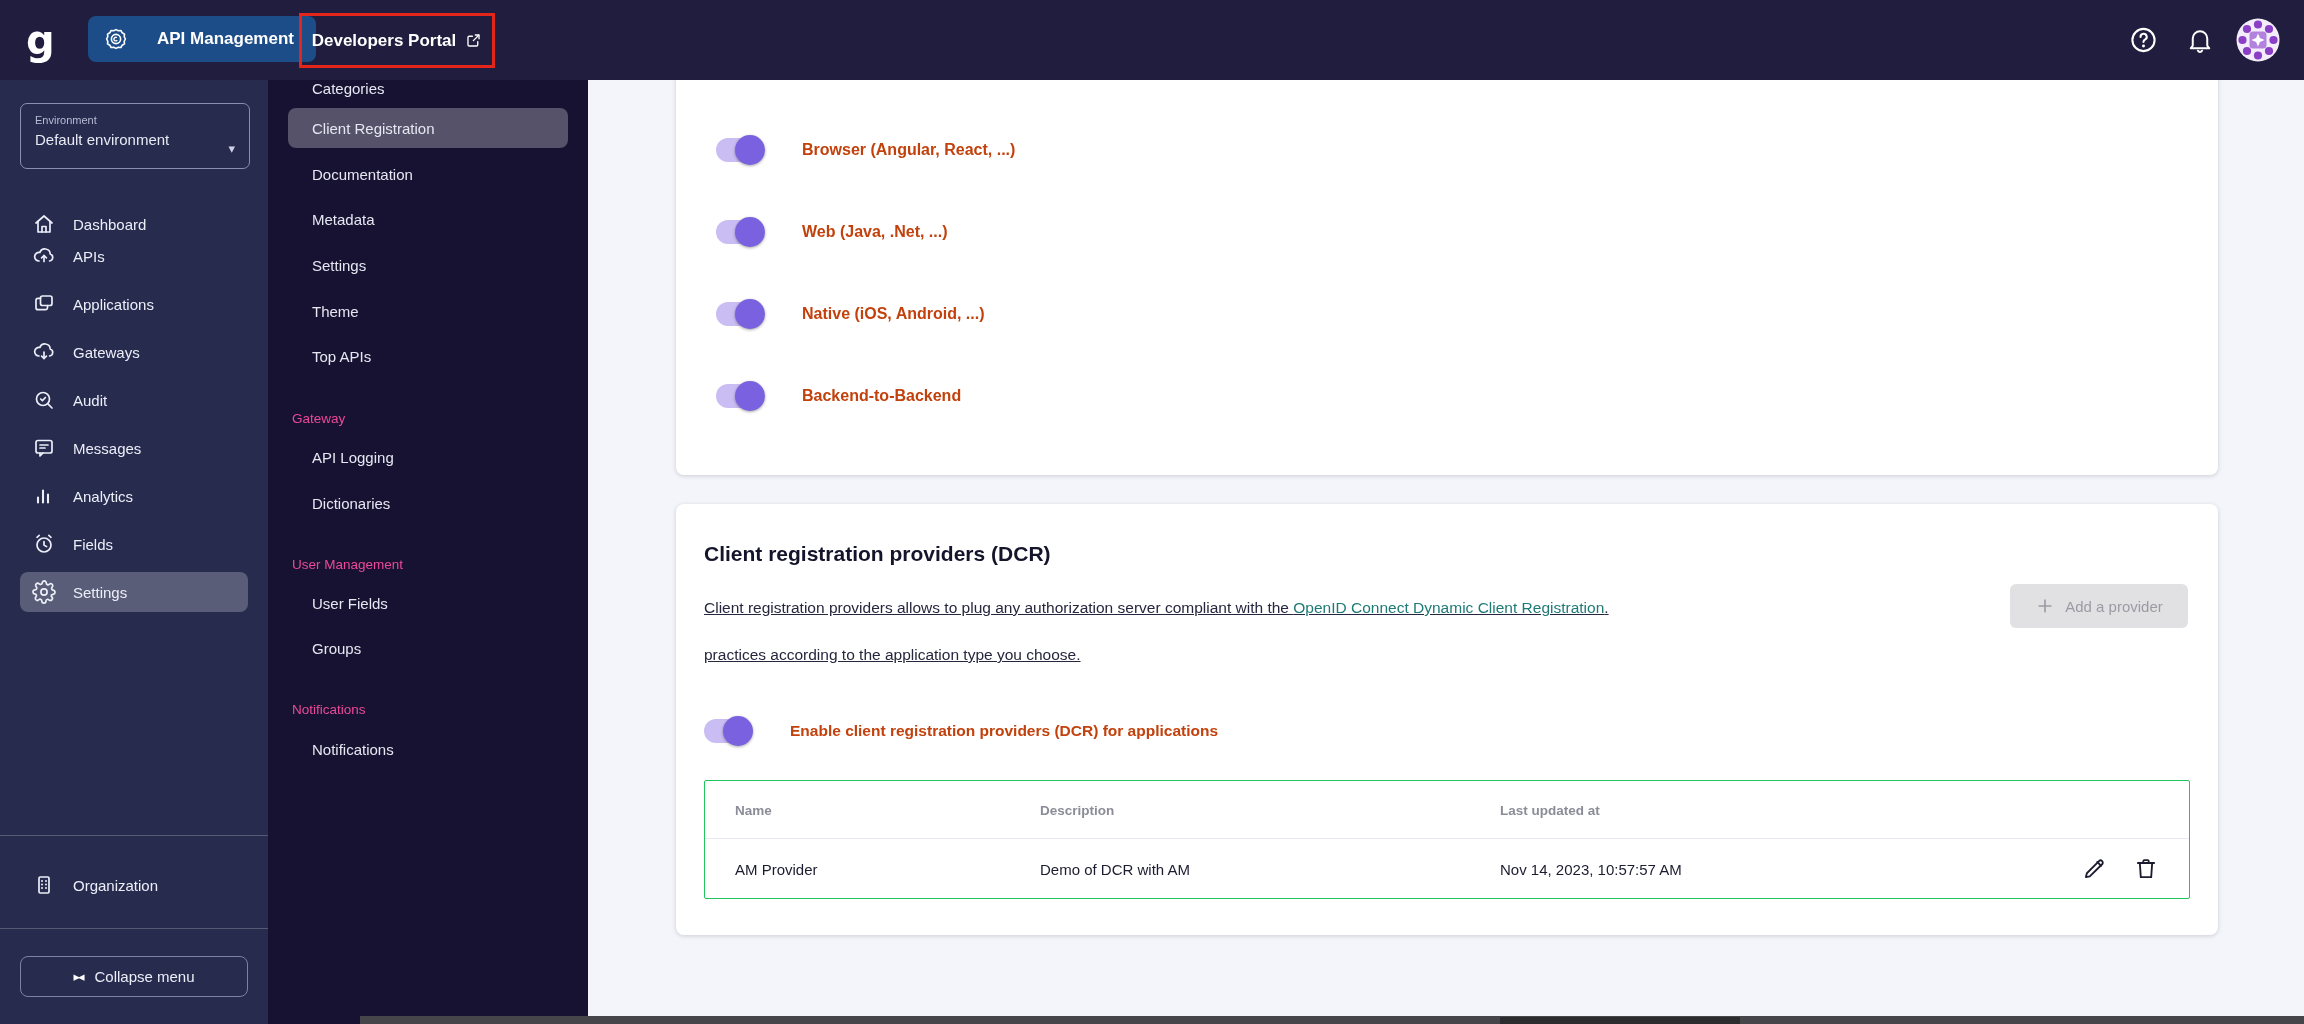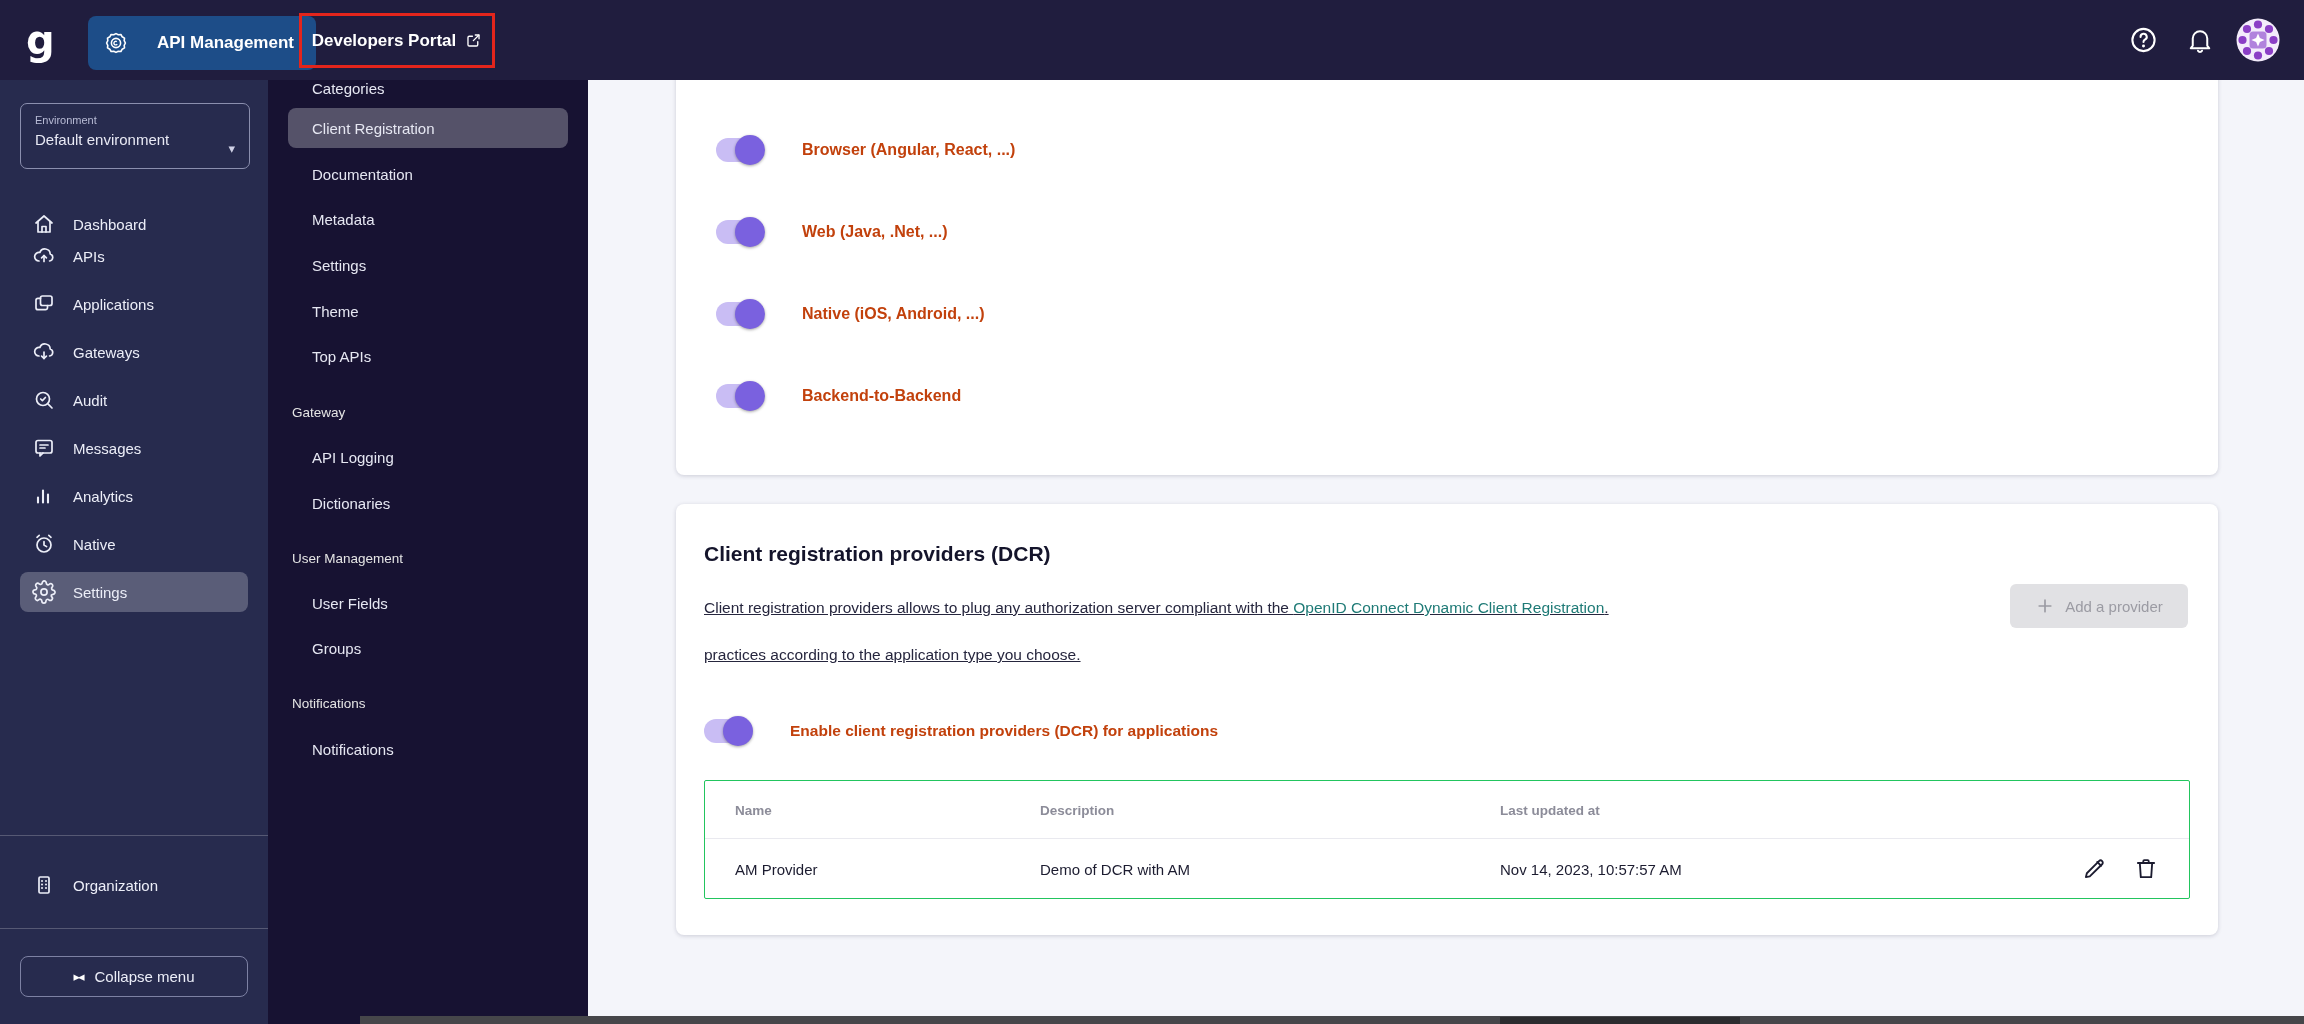--- a/index.html
+++ b/index.html
@@ -2,21 +2,21 @@
 <html><head>
 <meta charset="utf-8">
 <style>
   * { margin:0; padding:0; box-sizing:border-box; }
   html,body { width:2304px; height:1024px; overflow:hidden; }
   body { font-family:"Liberation Sans","DejaVu Sans",sans-serif; background:#f4f5fa; position:relative; }
 
   
   .topbar { position:absolute; left:0; top:0; width:2304px; height:80px; background:#201d3e; z-index:50; display:flex; align-items:center; }
   .logo { position:absolute; left:26px; top:50%; transform:translateY(-50%); color:#fff; font-weight:800; font-size:40px; line-height:1; font-family:"DejaVu Sans",sans-serif; }
-  .am-btn { position:absolute; left:88px; top:16px; height:54px; padding:0 22px 0 16px; background:#1d4d88; border-radius:8px; display:flex; align-items:center; gap:12px; color:#fff; font-weight:700; font-size:17px; border:none; cursor:pointer; }
+  .am-btn { position:absolute; left:88px; top:16px; height:46px; padding:0 22px 0 16px; background:#1d4d88; border-radius:8px; display:flex; align-items:center; gap:12px; color:#fff; font-weight:700; font-size:17px; border:none; cursor:pointer; }
   .dp-wrap { position:absolute; left:299px; top:13px; width:196px; height:55px; border:3px solid #e3251c; display:flex; align-items:center; justify-content:center; gap:9px; color:#fff; font-weight:700; font-size:17px; }
   .top-icon { position:absolute; top:50%; transform:translateY(-50%); color:#fff; cursor:pointer; display:flex; }
   .avatar { position:absolute; top:50%; transform:translateY(-50%); cursor:pointer; }
 
   
   .sidebar { position:absolute; left:0; top:80px; width:268px; height:944px; background:#272b4e; z-index:40; }
   .env-box { position:absolute; left:20px; top:23px; width:230px; height:66px; border:1px solid #8b8fae; border-radius:7px; padding:10px 14px; cursor:pointer; }
   .env-label { font-size:11px; color:#b9bcd6; display:block; margin-bottom:5px; }
   .env-value { font-size:15px; color:#e8e9f4; }
   .env-caret { position:absolute; right:14px; bottom:12px; color:#cfd1e6; font-size:13px; }
@@ -24,21 +24,21 @@
   .nav-item.selected { background:rgba(255,255,255,.24); }
   .nav-icon { width:24px; height:24px; display:flex; align-items:center; justify-content:center; margin-right:17px; flex:0 0 24px; }
   .side-divider { position:absolute; left:0; width:268px; height:1px; background:rgba(255,255,255,.22); }
   .collapse-btn { position:absolute; left:20px; top:876px; width:228px; height:41px; border:1px solid #7d81a3; border-radius:8px; background:transparent; color:#eceef8; font-size:15px; display:flex; align-items:center; justify-content:center; gap:12px; cursor:pointer; }
   .collapse-glyph { font-size:13px; letter-spacing:-2px; color:#fff; }
 
   
   .subsidebar { position:absolute; left:268px; top:80px; width:320px; height:944px; background:#171232; overflow:hidden; z-index:30;padding-left:28px; }
   .sub-item { position:absolute; left:20px; width:280px; height:40px; display:flex; align-items:center; padding-left:24px; color:#e6e7f2; font-size:15px; border-radius:8px; cursor:pointer; }
   .sub-item.selected { background:rgba(255,255,255,.27); }
-  .sub-header { position:absolute; left:20px; width:280px; height:28px; display:flex; align-items:center; padding-left:4px; color:#e5e5e5; font-size:13.5px; }
+  .sub-header { position:absolute; left:20px; width:280px; height:28px; display:flex; align-items:flex-end; padding-left:4px; color:#ec4899; font-size:13.5px; }
 
   
   .main { position:absolute; left:588px; top:80px; width:1716px; height:944px; background:#f4f5fa; overflow:hidden; }
   .card { position:absolute; left:88px; width:1542px; background:#fff; border-radius:8px; box-shadow:0 1px 4px rgba(25,25,60,.18); }
   .card1 { top:-30px; height:425px; }
   .card2 { top:424px; height:431px; }
 
   .toggle-row { position:absolute; display:flex; align-items:center; height:30px; }
   .mat-toggle { position:relative; width:46px; height:24px; flex:0 0 46px; cursor:pointer; }
   .mat-toggle .track { position:absolute; inset:0; border-radius:12px; background:#c9bdf4; }
@@ -195,21 +195,21 @@
         <span>Analytics</span>
       </div>
       <div class="nav-item" style="top: 444px;">
         <span class="nav-icon">
           <svg width="24" height="24" viewBox="0 0 24 24" fill="none" stroke="currentColor" stroke-width="1.7" stroke-linecap="round" stroke-linejoin="round">
             <circle cx="12" cy="13" r="7"></circle>
             <path d="M12 9.7V13l2.6 1.6"></path>
             <path d="M5 5.3 7.2 3.4M19 5.3 16.8 3.4"></path>
           </svg>
         </span>
-        <span>Native</span>
+        <span>Fields</span>
       </div>
       <div class="nav-item selected" style="top: 492px;">
         <span class="nav-icon">
           <svg width="24" height="24" viewBox="0 0 24 24" fill="none" stroke="currentColor" stroke-width="1.7" stroke-linecap="round" stroke-linejoin="round">
             <circle cx="12" cy="12" r="3.1"></circle>
             <path d="M19.4 15a1.7 1.7 0 0 0 .34 1.87l.06.06a2.05 2.05 0 1 1-2.9 2.9l-.06-.06a1.7 1.7 0 0 0-1.87-.34 1.7 1.7 0 0 0-1.03 1.56V21a2.05 2.05 0 1 1-4.1 0v-.09a1.7 1.7 0 0 0-1.11-1.56 1.7 1.7 0 0 0-1.87.34l-.06.06a2.05 2.05 0 1 1-2.9-2.9l.06-.06a1.7 1.7 0 0 0 .34-1.87 1.7 1.7 0 0 0-1.56-1.03H3a2.05 2.05 0 1 1 0-4.1h.09A1.7 1.7 0 0 0 4.65 8.7a1.7 1.7 0 0 0-.34-1.87l-.06-.06a2.05 2.05 0 1 1 2.9-2.9l.06.06a1.7 1.7 0 0 0 1.87.34h.08a1.7 1.7 0 0 0 1.03-1.56V3a2.05 2.05 0 1 1 4.1 0v.09c0 .68.4 1.3 1.03 1.56a1.7 1.7 0 0 0 1.87-.34l.06-.06a2.05 2.05 0 1 1 2.9 2.9l-.06.06a1.7 1.7 0 0 0-.34 1.87v.08c.26.63.88 1.03 1.56 1.03H21a2.05 2.05 0 1 1 0 4.1h-.09a1.7 1.7 0 0 0-1.56 1.03z"></path>
           </svg>
         </span>
         <span>Settings</span>
       </div>

